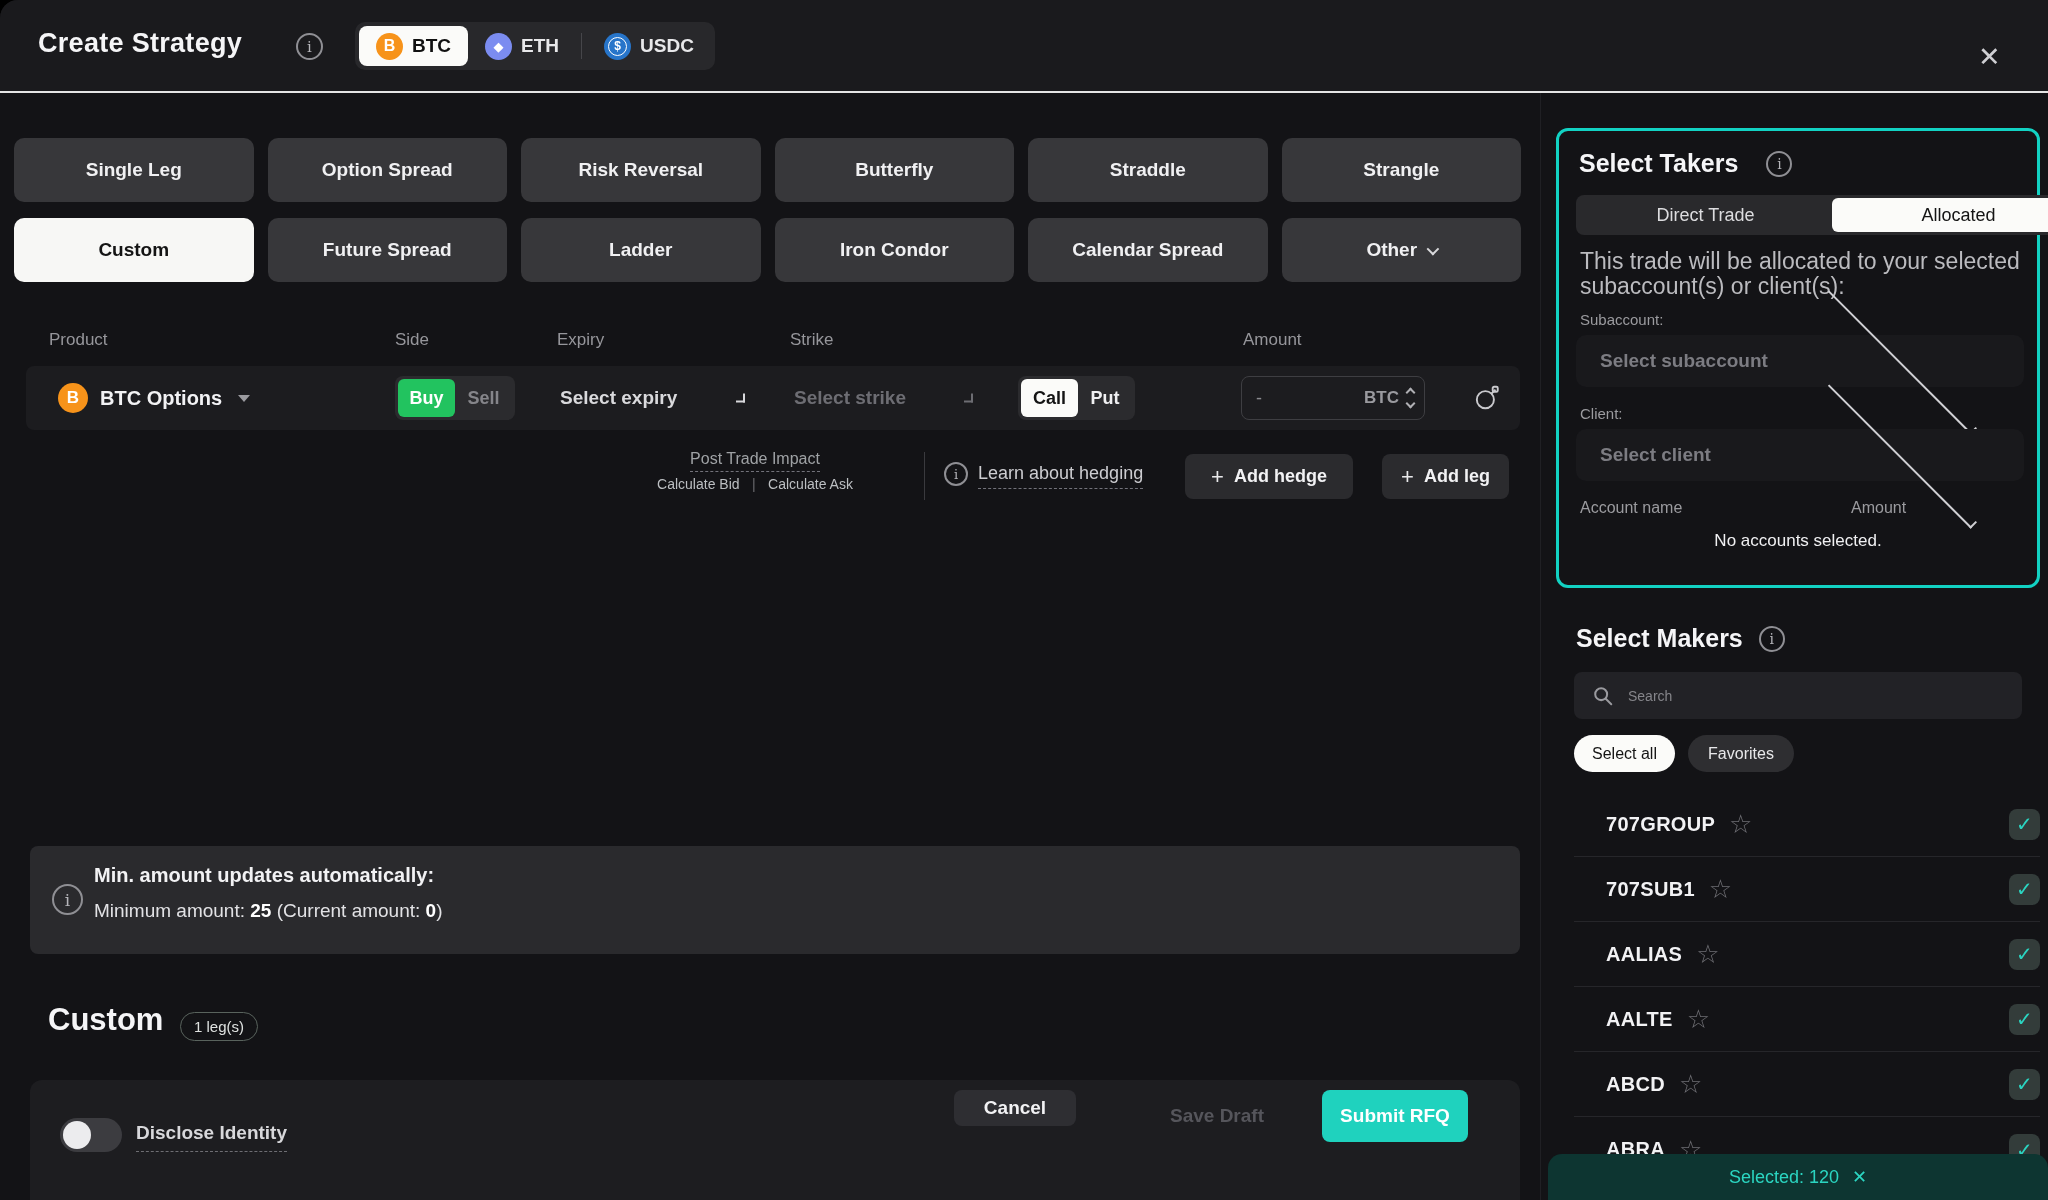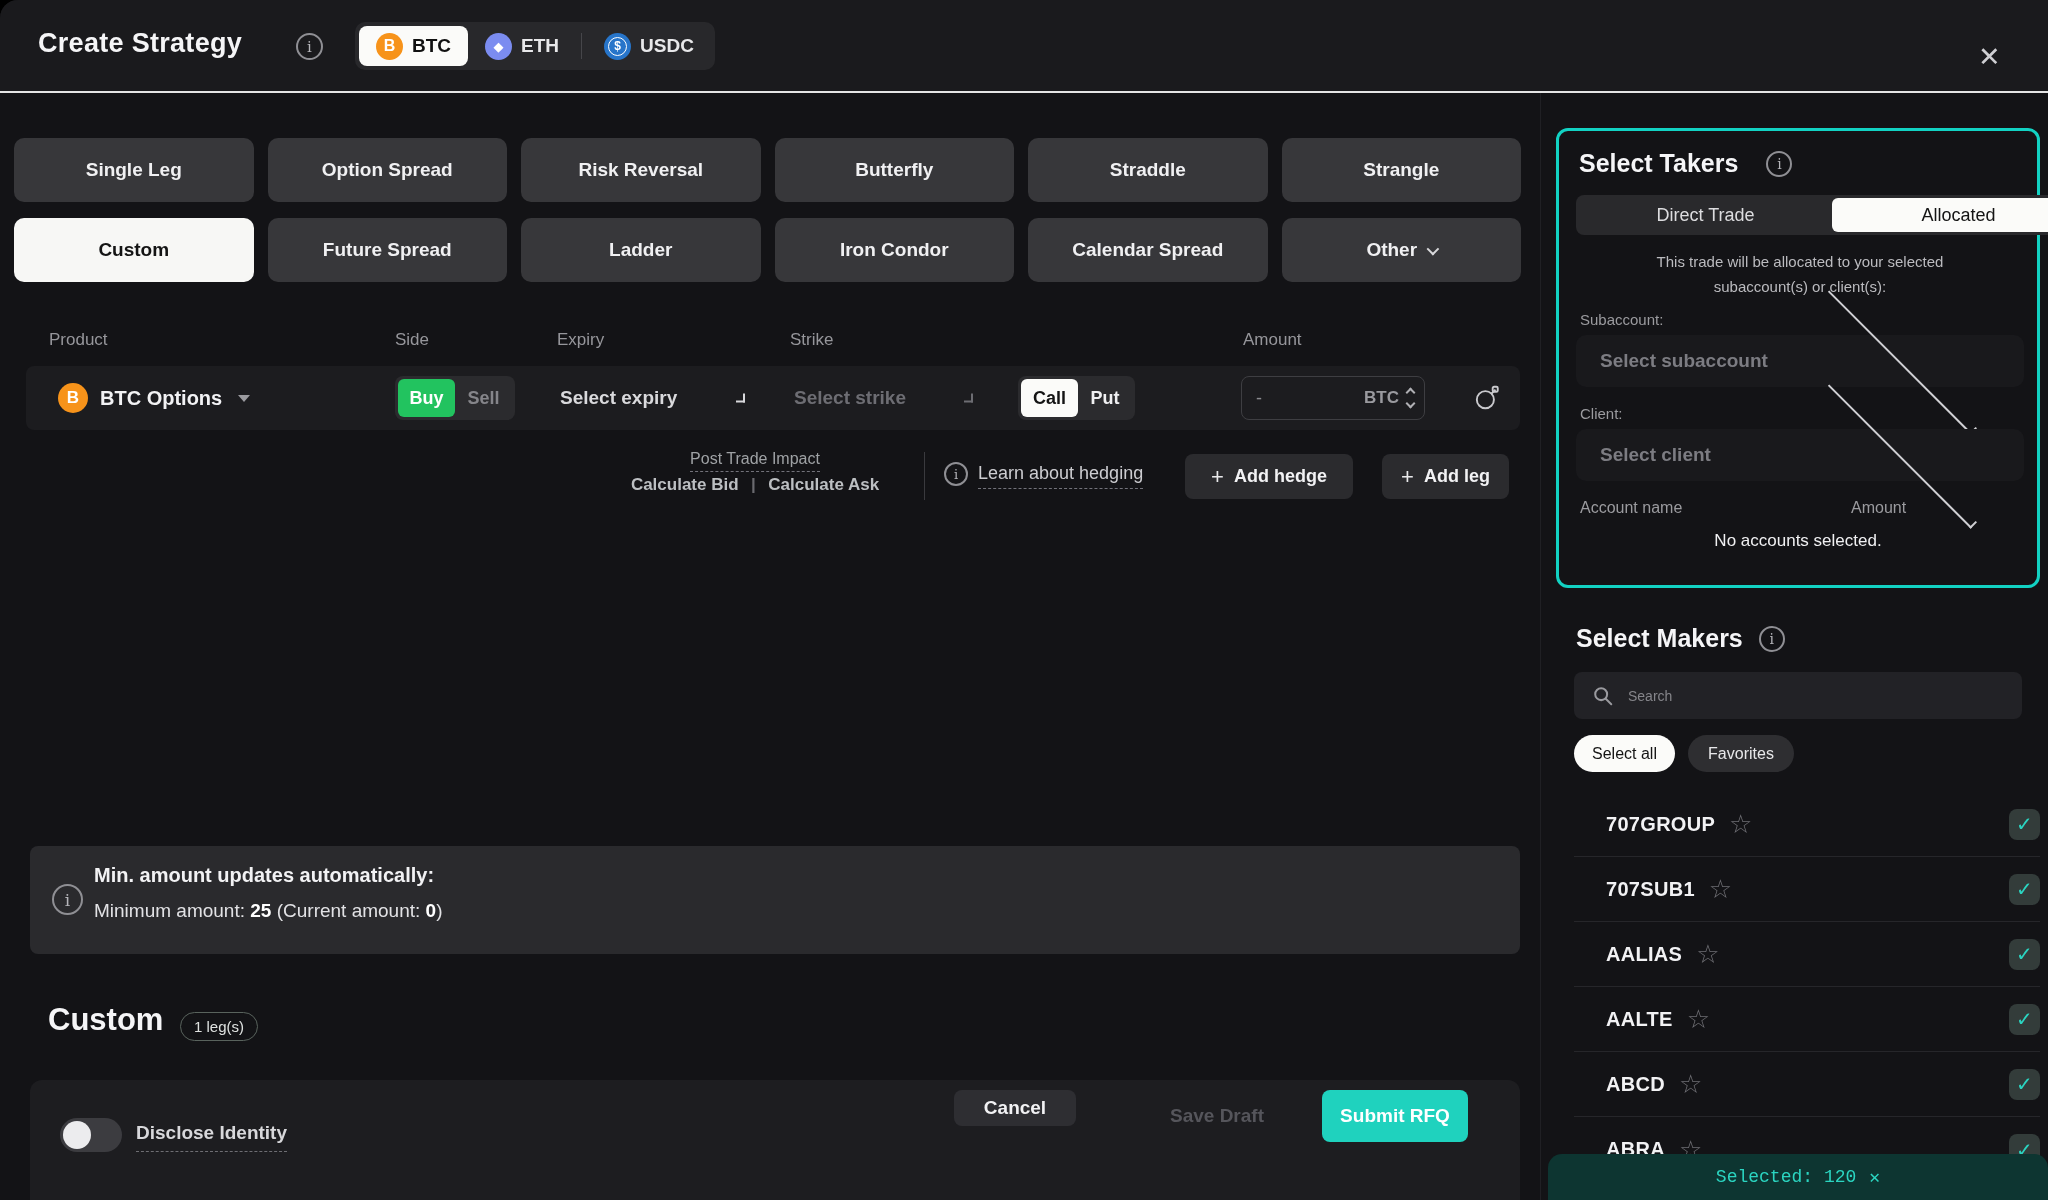--- a/index.html
+++ b/index.html
@@ -50,21 +50,21 @@
   .amt input::placeholder { color:#8a8a8f; }
   .unit { color:#9a9a9f; font-size:17px; font-weight:bold; margin-right:8px; }
   .stepper { display:flex; flex-direction:column; gap:4px; align-items:center; color:#b0b0b4; }
   .stepper i { width:7px; height:7px; border-right:2px solid currentColor; border-bottom:2px solid currentColor; display:block; }
   .stepper .up { transform:rotate(-135deg); }
   .stepper .dn { transform:rotate(45deg); }
 
   
   .dashed { border-bottom:1px dashed #72727a; padding-bottom:4px; }
   .ptit { font-size:16px; color:#9fa2a5; }
-  .calc { font-size:17px; font-weight:bold; color:#bcbfc2; }
+  .calc { font-size:14px; font-weight:normal; color:#bcbfc2; }
   .vdiv { width:1px; height:48px; background:#3a3a3e; }
   .hlink { font-size:18px; color:#cdcdd1; }
   .abtn { background:#2b2b2e; border-radius:8px; display:flex; align-items:center; justify-content:center;
     gap:10px; color:#f2f2f4; font-weight:bold; font-size:18px; height:45px; }
   .plus { font-size:22px; font-weight:normal; color:#e8e8ea; line-height:1; }
 
   
   .banner { left:30px; top:846px; width:1490px; height:108px; background:#2a2a2d; border-radius:8px; }
   .b1 { font-size:20px; font-weight:bold; color:#f2f2f4; }
   .b2 { font-size:19px; color:#e2e2e5; }
@@ -82,21 +82,21 @@
   .btn.ghost { color:#55555b; }
   .btn.teal { background:#1fd2be; color:#fff; }
 
   
   .vline { left:1540px; top:93px; width:1px; height:1107px; background:#202024; }
   .takers { left:1556px; top:128px; width:484px; height:460px; border:3px solid #12d2c3; border-radius:12px; }
   .sb-title { font-size:25px; font-weight:bold; color:#f5f5f7; }
   .ttabs { background:#29292c; border-radius:8px; padding:3px; display:flex; }
   .ttab { flex:1; height:34px; display:flex; align-items:center; justify-content:center; font-size:18px; color:#dcdcdf; border-radius:6px; }
   .ttab.sel { background:#fbfbf9; color:#141414; font-weight:normal; }
-  .desc { font-size:15px; line-height:25px; color:#bbbbbf;text-align:center; }
+  .desc { font-size:23px; line-height:25px; color:#bbbbbf; }
   .flabel { font-size:15px; color:#9b9b9f; }
   .dd { background:#19191c; border-radius:10px; height:52px; display:flex; align-items:center; padding:0 22px 0 24px; }
   .dd span { flex:1; font-size:19px; font-weight:bold; color:#7c7c82; }
   .dd .chev { color:#d0d0d4; }
   .thead { font-size:16px; color:#9b9b9f; }
   .empty { font-size:17px; color:#f0f0f2; text-align:center; }
 
   .search { left:1574px; top:672px; width:448px; height:47px; background:#222226; border-radius:8px;
     display:flex; align-items:center; gap:14px; padding:0 18px; }
   .search input { flex:1; background:transparent; border:none; outline:none; color:#e8e8ea; font-size:14px; font-family:inherit; }
@@ -105,21 +105,21 @@
   .pill.white { background:#fbfbf9; color:#141414; }
   .pill.dark { background:#2e2e31; color:#e8e8ea; }
 
   .mrow { left:1574px; width:466px; height:65px; display:flex; align-items:center; gap:14px; }
   .mrow.line { border-bottom:1px solid #26262a; }
   .mname { font-size:20px; font-weight:bold; color:#f2f2f4; letter-spacing:.3px;margin-left:32px; }
   .star { font-size:26px; color:#6e6e73; line-height:1; }
   .cbx { margin-left:auto; width:31px; height:31px; background:#333c3a; border-radius:8px; display:flex;
     align-items:center; justify-content:center; color:#2bd5c1; font-size:20px; font-weight:bold; }
   .selbar { left:1548px; top:1154px; width:500px; height:46px; background:#0d3531; border-radius:14px 14px 0 0;
-    display:flex; align-items:center; justify-content:center; gap:13px; color:#2bd5c1; font-size:18px; z-index:5;font-family:Liberation Mono, monospace; }
+    display:flex; align-items:center; justify-content:center; gap:13px; color:#2bd5c1; font-size:18px; z-index:5; }
   .selbar .x { font-size:18px; color:#2bd5c1; }
 </style>
 </head>
 <body>
 
 <div class="screen">
 <div class="modal">
 
   <div class="abs hdr">
     <div class="abs title">Create Strategy</div>

